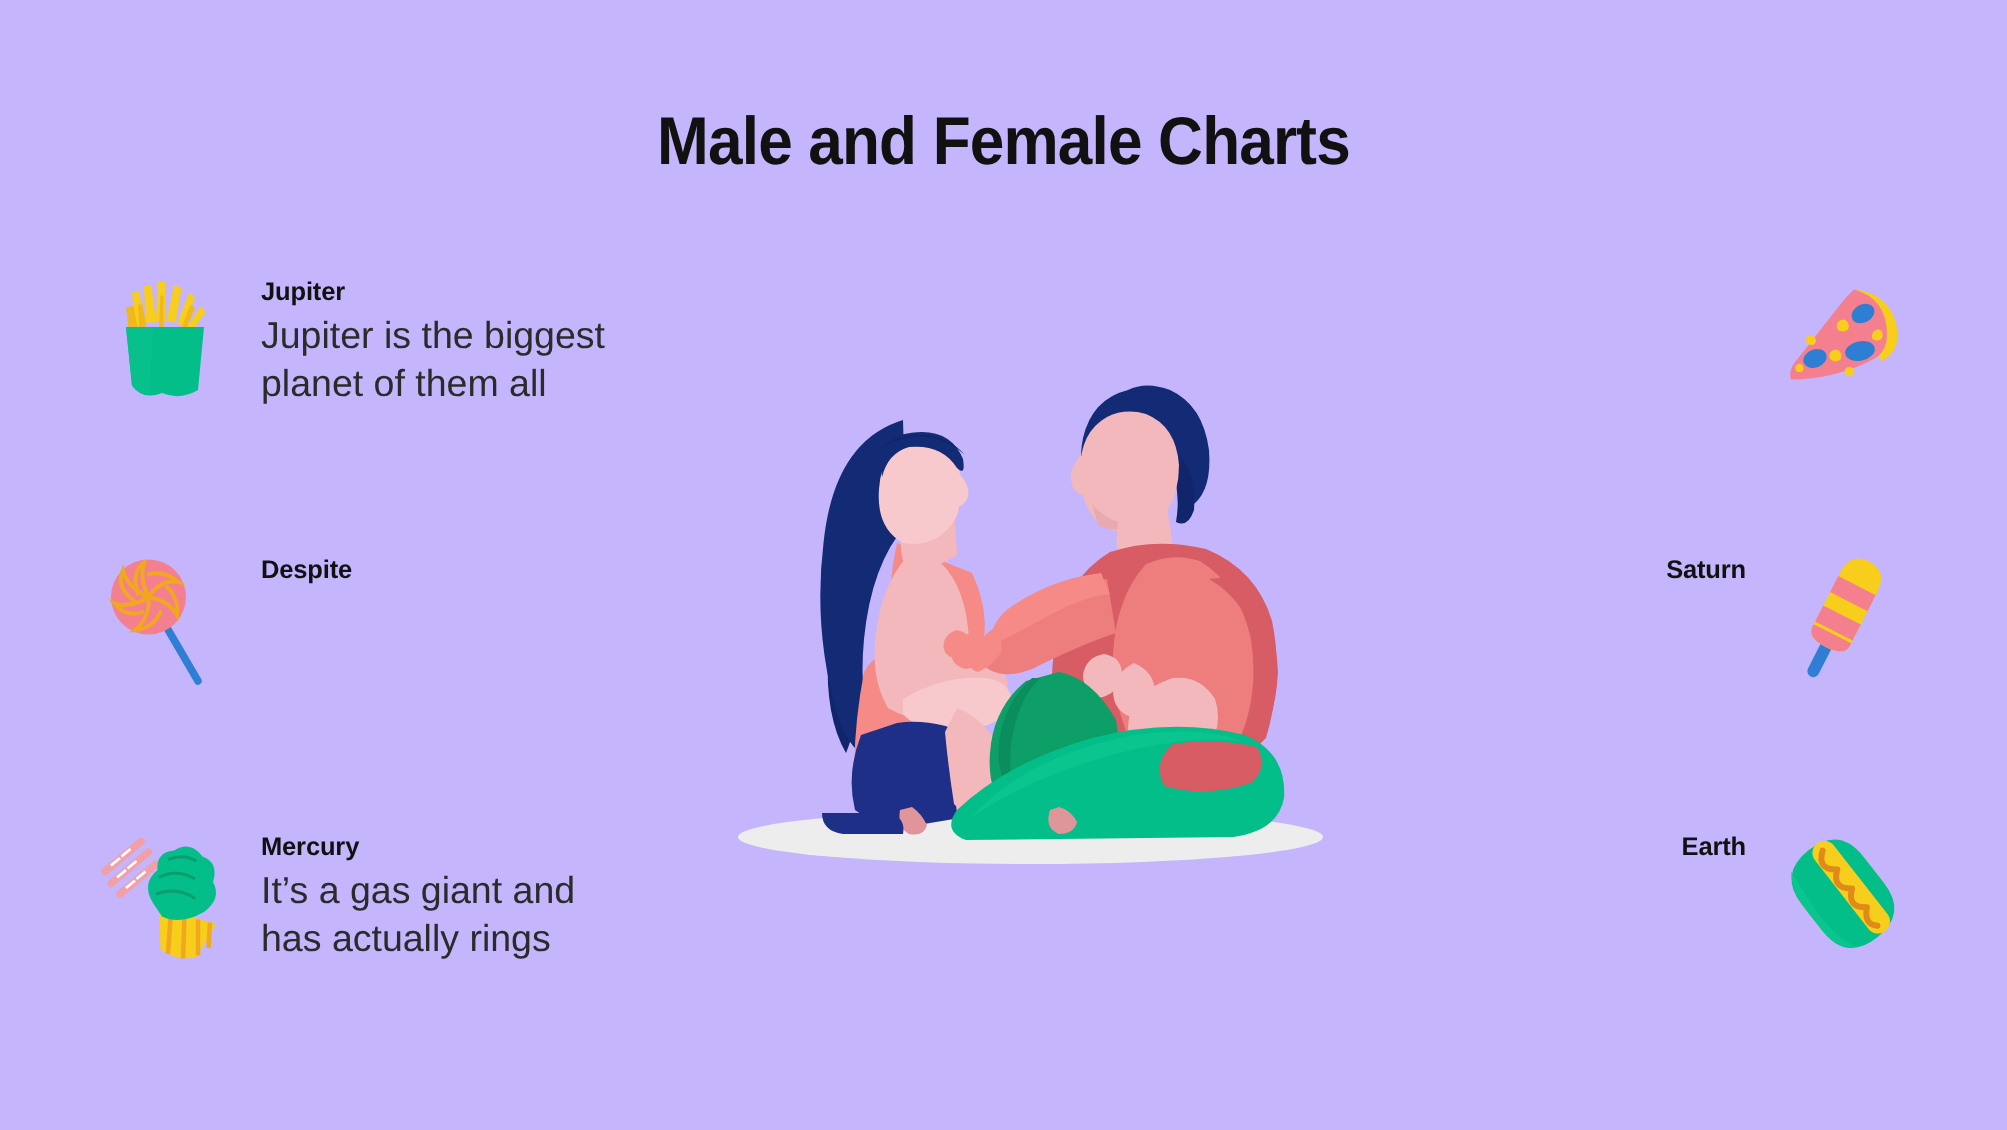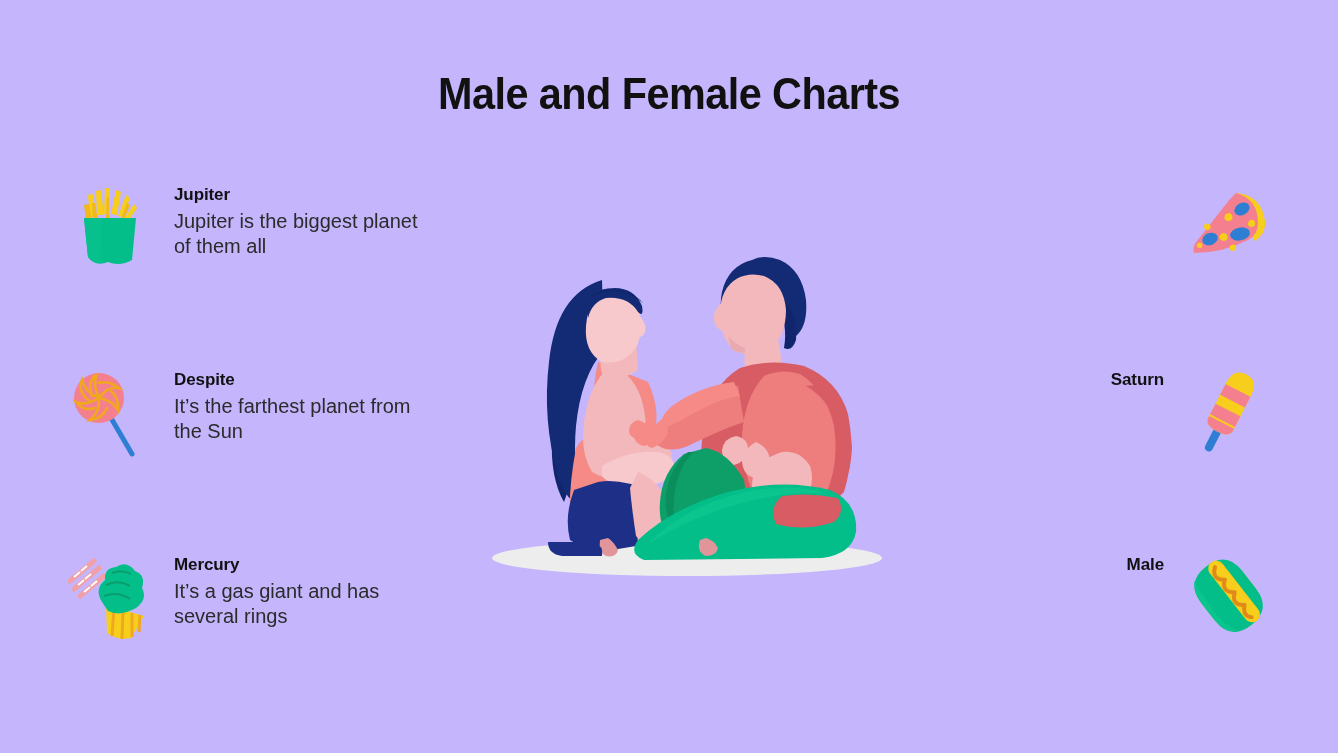--- a/index.html
+++ b/index.html
@@ -70,21 +70,21 @@
 
   .item-heading {
     font-size: 17px;
     font-weight: bold;
     color: #111111;
     line-height: 1.18;
     margin-bottom: 4px;
     letter-spacing: -0.1px;
   }
   .item-body {
-    font-size: 20px;
+    font-size: 25px;
     font-weight: normal;
     color: #2b2b2b;
     line-height: 1.27;
   }
 
   
   .illustration {
     position: absolute;
     left: 452px;
     top: 240px;
@@ -141,21 +141,20 @@
               <path d="M37 36 Q38 50 28 58 Q40 57 45 46"></path>
               <path d="M37 36 Q24 44 14 40 Q22 50 33 46"></path>
               <path d="M37 36 Q23 30 20 18 Q15 30 28 39"></path>
               <path d="M37 36 Q30 22 35 12 Q25 19 30 34"></path>
             </g>
           </g>
         </svg>
       </div>
       <div class="item-text">
         <div class="item-heading">Despite</div>
-        <div class="item-body">It’s the farthest planet from the Sun</div>
       </div>
     </div>
 
     <div class="item">
       <div class="item-icon">
         <svg class="icon-svg" viewBox="0 0 96 96">
           <g>
             <g stroke="#F2A0A8" stroke-width="5" stroke-linecap="round">
               <line x1="8" y1="34" x2="32" y2="14"></line>
               <line x1="12" y1="42" x2="37" y2="21"></line>
@@ -180,21 +179,21 @@
             <g fill="none" stroke="#0A9E6F" stroke-width="2">
               <path d="M42 49 Q56 44 68 52"></path>
               <path d="M44 38 Q56 32 68 39"></path>
               <path d="M50 26 Q60 22 69 27"></path>
             </g>
           </g>
         </svg>
       </div>
       <div class="item-text">
         <div class="item-heading">Mercury</div>
-        <div class="item-body">It’s a gas giant and has several rings</div>
+        <div class="item-body">It’s a gas giant and has actually rings</div>
       </div>
     </div>
 
   </div>
 
   <div class="col col-right">
 
     <div class="item">
       <div class="item-icon">
         <svg class="icon-svg" viewBox="0 0 96 96">
@@ -244,21 +243,21 @@
             <path d="M40 20 L40 78" stroke="#F7CE1C" stroke-width="10" stroke-linecap="round" opacity="0"></path>
             <path d="M48 14 Q58 14 58 22 L58 74 Q58 84 48 84" fill="none" stroke="#F7CE1C" stroke-width="0"></path>
             <path d="M43 16 Q56 16 56 28 L56 68 Q56 82 43 82" fill="none" stroke="#F7CE1C" stroke-width="9" opacity="0"></path>
             <path d="M46 14 Q60 15 60 30 L60 66 Q60 82 46 84" fill="none" stroke="#F7CE1C" stroke-width="0"></path>
             <rect x="47" y="12" width="16" height="74" rx="8" fill="#F7CE1C"></rect>
             <path d="M55 18 Q44 26 55 34 Q44 42 55 50 Q44 58 55 66 Q46 74 53 80" fill="none" stroke="#E08A1A" stroke-width="4" stroke-linecap="round" stroke-linejoin="round"></path>
           </g>
         </svg>
       </div>
       <div class="item-text">
-        <div class="item-heading">Male</div>
+        <div class="item-heading">Earth</div>
       </div>
     </div>
 
   </div>
 
   <div class="illustration">
     <svg viewBox="0 0 460 345" xmlns="http://www.w3.org/2000/svg">
 
       <ellipse cx="235" cy="318" rx="195" ry="18" fill="#EDEDED"></ellipse>
 

